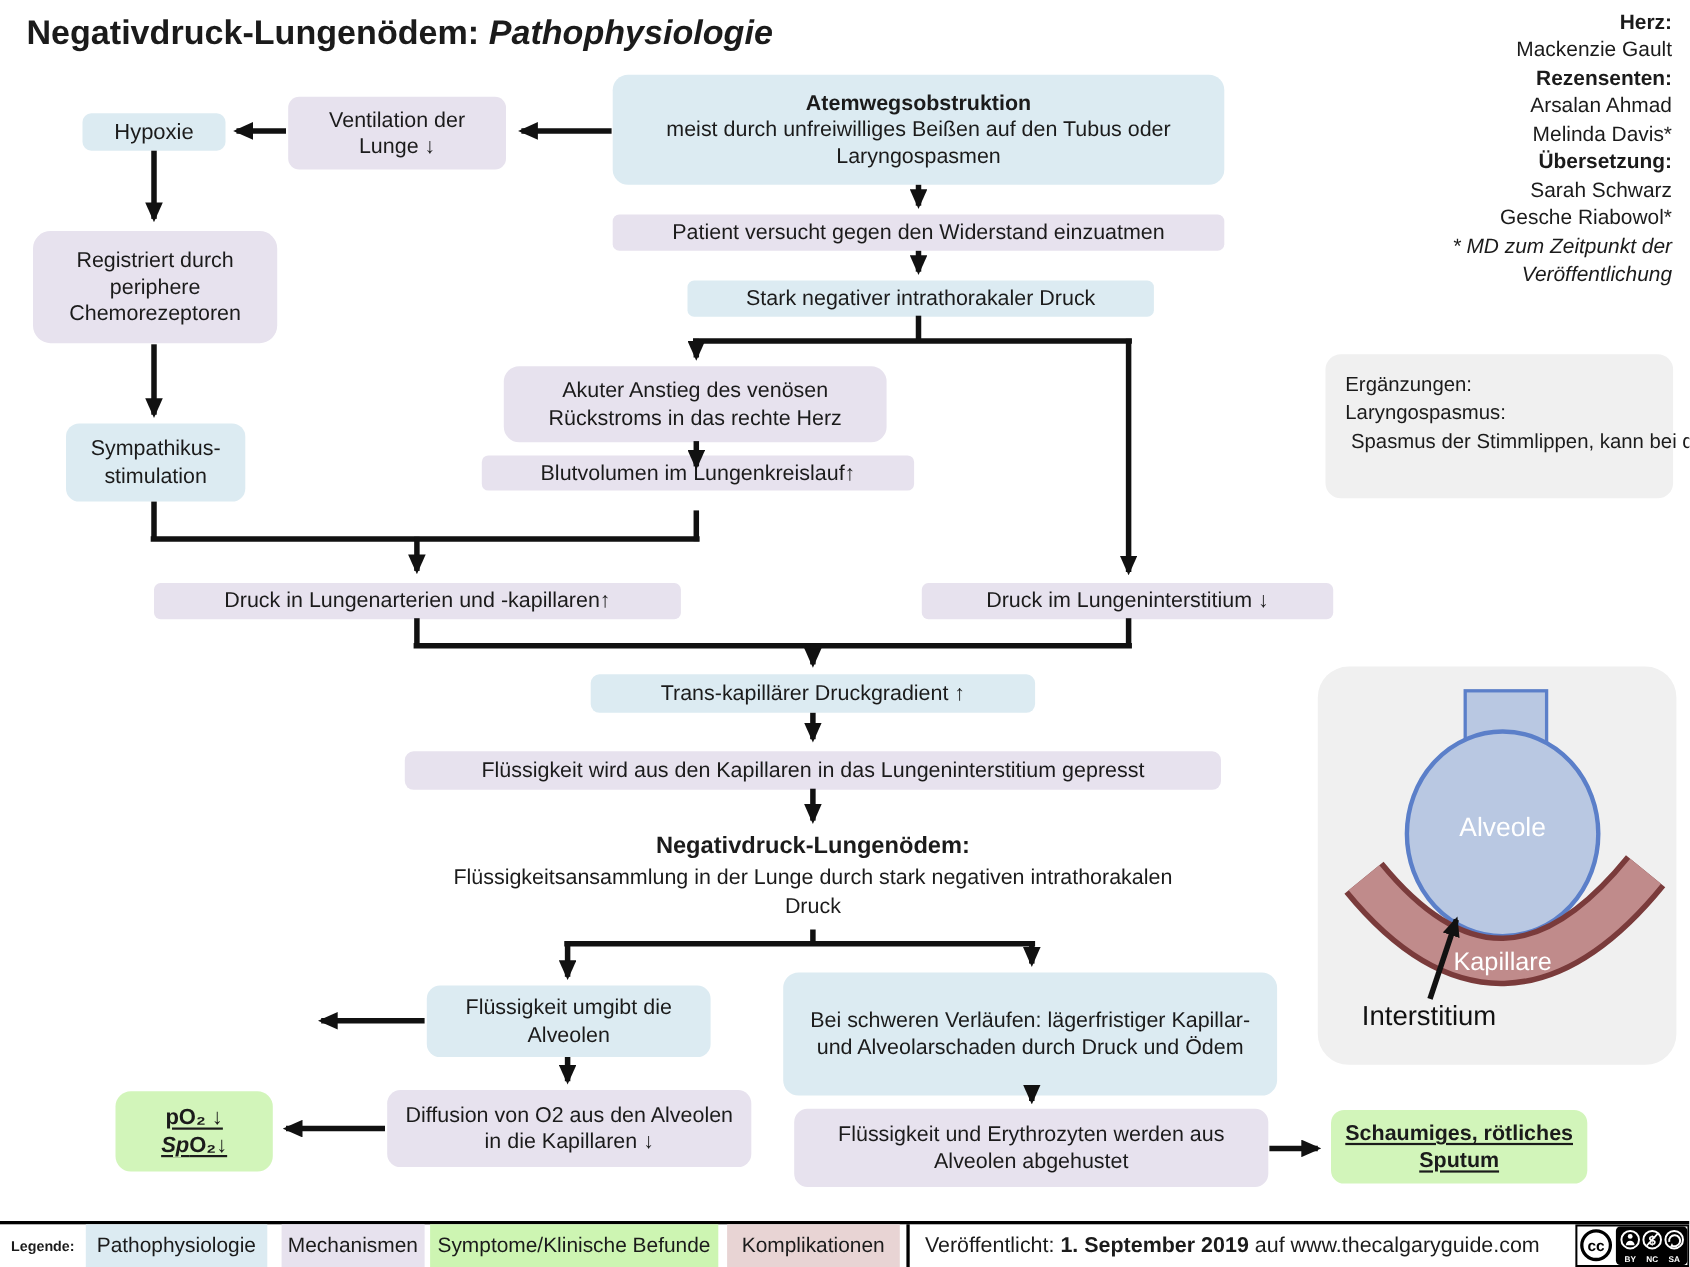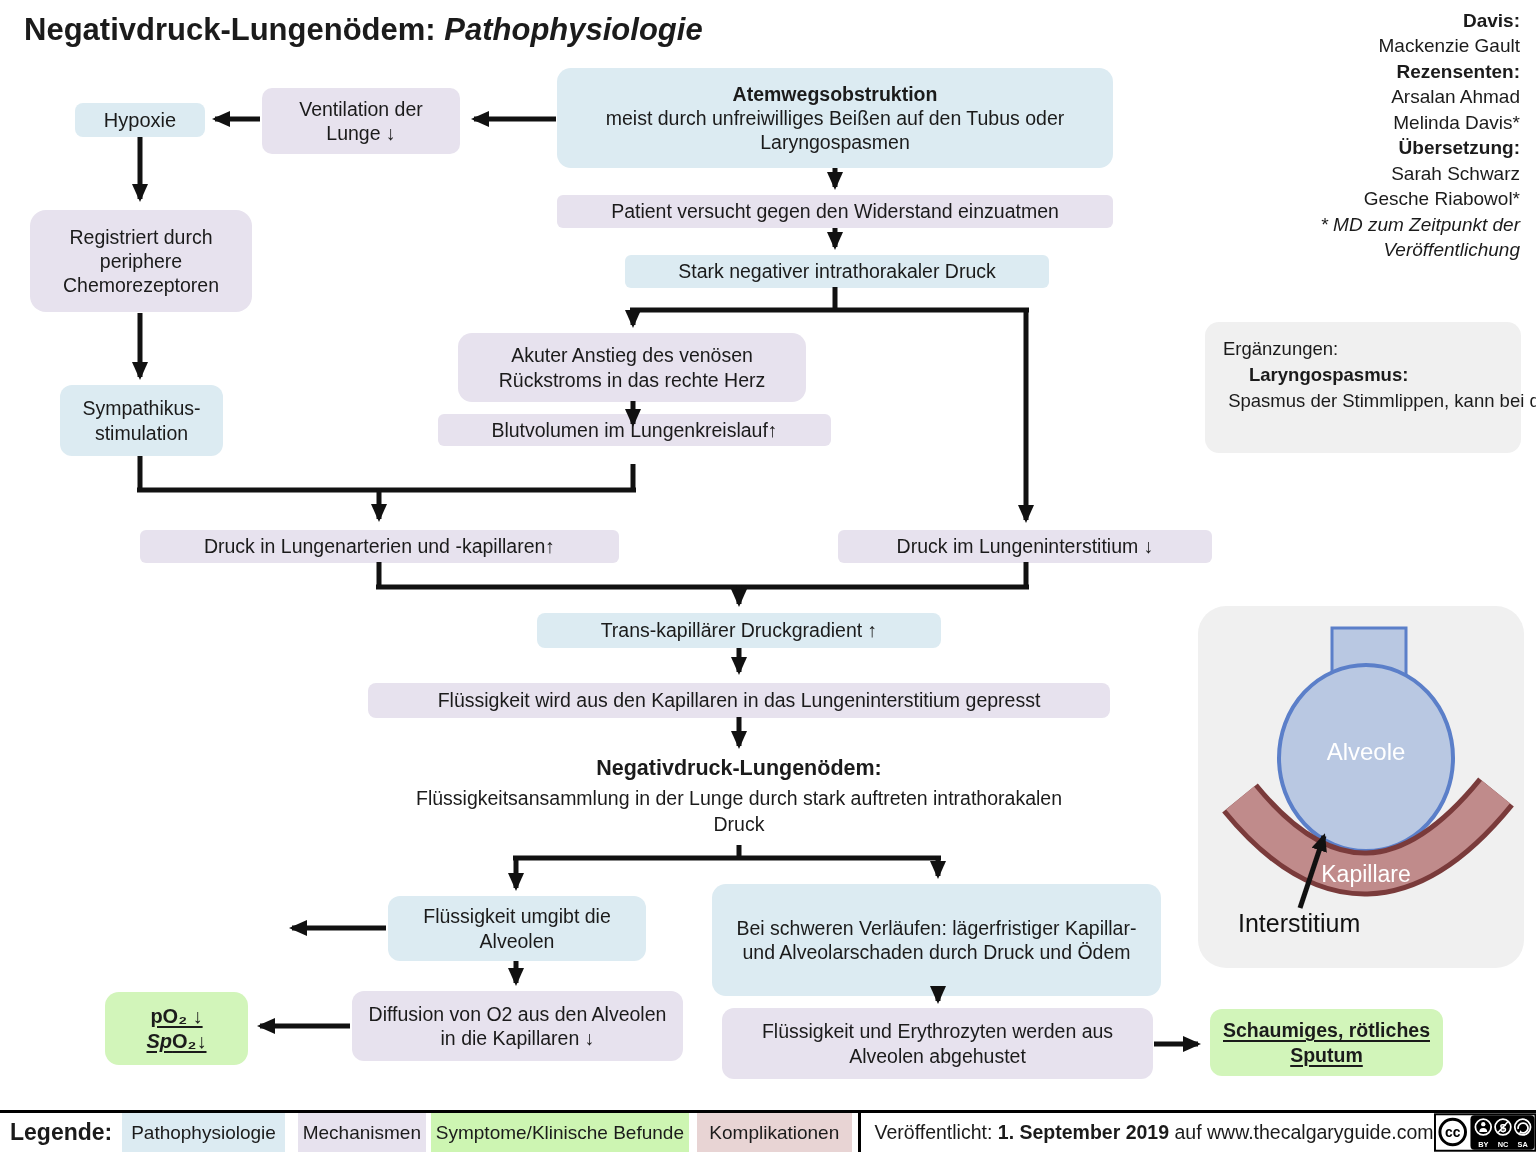--- a/index.html
+++ b/index.html
@@ -18,38 +18,38 @@
   #credits .it{font-style:italic;}
   #ergaenzungen{position:absolute;left:1205px;top:322px;width:316px;height:131px;background:#f0f0f0;
        border-radius:14px;padding:14px 18px;box-sizing:border-box;font-size:18.5px;line-height:1.4;text-align:left;}
   #npl-heading{position:absolute;left:368px;top:756px;width:742px;text-align:center;}
   #npl-heading h2{margin:0;font-size:21.5px;font-weight:bold;}
   #npl-heading p{margin:4px auto 0;max-width:700px;font-size:19.5px;line-height:1.35;}
   #illu-box{position:absolute;left:1198px;top:606px;width:326px;height:362px;background:#f0f0f0;border-radius:28px;}
   svg.overlay{position:absolute;left:0;top:0;pointer-events:none;}
   #footer{position:absolute;left:0;top:1110px;width:1536px;height:42px;border-top:3px solid #000;
           box-sizing:border-box;display:flex;align-items:stretch;background:#fff;}
-  #footer .leglabel{display:flex;align-items:center;font-weight:bold;font-size:23px;padding:0 8px 0 10px;}
+  #footer .leglabel{display:flex;align-items:center;font-weight:bold;font-size:13px;padding:0 8px 0 10px;}
   #footer .sw{display:flex;align-items:center;justify-content:center;font-size:19px;}
   #footer .divider{width:3px;background:#000;}
   #pubtext{flex:1;display:flex;align-items:center;font-size:19.5px;padding-left:14px;white-space:nowrap;}
   #pubtext .b{font-weight:bold;}
   .sp{white-space:pre;}
 </style>
 </head>
 <body>
 
 <div id="page">
 
   <div id="title">
     <span>Negativdruck-Lungenödem: </span><span class="it">Pathophysiologie</span>
   </div>
 
   <div id="credits">
-    <div class="b">Davis:</div>
+    <div class="b">Herz:</div>
     <div>Mackenzie Gault</div>
     <div class="b">Rezensenten:</div>
     <div>Arsalan Ahmad</div>
     <div>Melinda Davis*</div>
     <div class="b">Übersetzung:</div>
     <div>Sarah Schwarz</div>
     <div>Gesche Riabowol*</div>
     <div class="it" style="max-width:230px;">* MD zum Zeitpunkt der Veröffentlichung</div>
   </div>
 
@@ -72,40 +72,40 @@
 
   <div class="box purple" style="left:458px;top:333px;width:348px;height:69px;border-radius:14px;">Akuter Anstieg des venösen Rückstroms in das rechte Herz</div>
   <div class="box purple" style="left:438px;top:414px;width:393px;height:32px;border-radius:6px;">Blutvolumen im Lungenkreislauf↑</div>
   <div class="box purple" style="left:140px;top:530px;width:479px;height:33px;border-radius:6px;">Druck in Lungenarterien und -kapillaren↑</div>
   <div class="box purple" style="left:838px;top:530px;width:374px;height:33px;border-radius:6px;">Druck im Lungeninterstitium ↓</div>
   <div class="box blue" style="left:537px;top:613px;width:404px;height:35px;border-radius:8px;">Trans-kapillärer Druckgradient ↑</div>
   <div class="box purple" style="left:368px;top:683px;width:742px;height:35px;border-radius:8px;">Flüssigkeit wird aus den Kapillaren in das Lungeninterstitium gepresst</div>
 
   <div id="npl-heading">
     <h2>Negativdruck-Lungenödem:</h2>
-    <p>Flüssigkeitsansammlung in der Lunge durch stark auftreten intrathorakalen Druck</p>
+    <p>Flüssigkeitsansammlung in der Lunge durch stark negativen intrathorakalen Druck</p>
   </div>
 
   <div class="box blue" style="left:388px;top:896px;width:258px;height:65px;border-radius:12px;">Flüssigkeit umgibt die Alveolen</div>
   <div class="box blue" style="left:712px;top:884px;width:449px;height:112px;border-radius:14px;">Bei schweren Verläufen: lägerfristiger Kapillar- und Alveolarschaden durch Druck und Ödem</div>
 
   <div class="box green" style="left:105px;top:992px;width:143px;height:73px;border-radius:14px;font-size:20px;">
     <span class="u">pO₂ ↓</span>
     <span class="u"><i>Sp</i><span>O₂↓</span></span>
   </div>
 
   <div class="box purple" style="left:352px;top:991px;width:331px;height:70px;border-radius:12px;">Diffusion von O2 aus den Alveolen in die Kapillaren ↓</div>
   <div class="box purple" style="left:722px;top:1008px;width:431px;height:71px;border-radius:12px;">Flüssigkeit und Erythrozyten werden aus Alveolen abgehustet</div>
   <div class="box green" style="left:1210px;top:1009px;width:233px;height:67px;border-radius:12px;">
       <span class="u">Schaumiges, rötliches Sputum</span>
     </div>
 
   <div id="ergaenzungen">
     <span style="font-weight:normal;display:block;">Ergänzungen:</span>
-    <span style="font-weight:bold;margin-left:26px;">Laryngospasmus:</span><span class="sp"> Spasmus der Stimmlippen, kann bei der Extubation auftreten</span>
+    <span style="font-weight:normal;">Laryngospasmus:</span><span class="sp"> Spasmus der Stimmlippen, kann bei der Extubation auftreten</span>
   </div>
 
   <div id="illu-box"></div>
 
   <svg class="overlay" width="1536" height="1152" viewBox="0 0 1536 1152">
     <defs>
       <marker id="ah" markerUnits="userSpaceOnUse" markerWidth="18" markerHeight="16" viewBox="0 0 18 16" refX="15" refY="8" orient="auto">
         <path d="M0,0 L18,8 L0,16 Z" fill="#111"></path>
       </marker>
     </defs>

